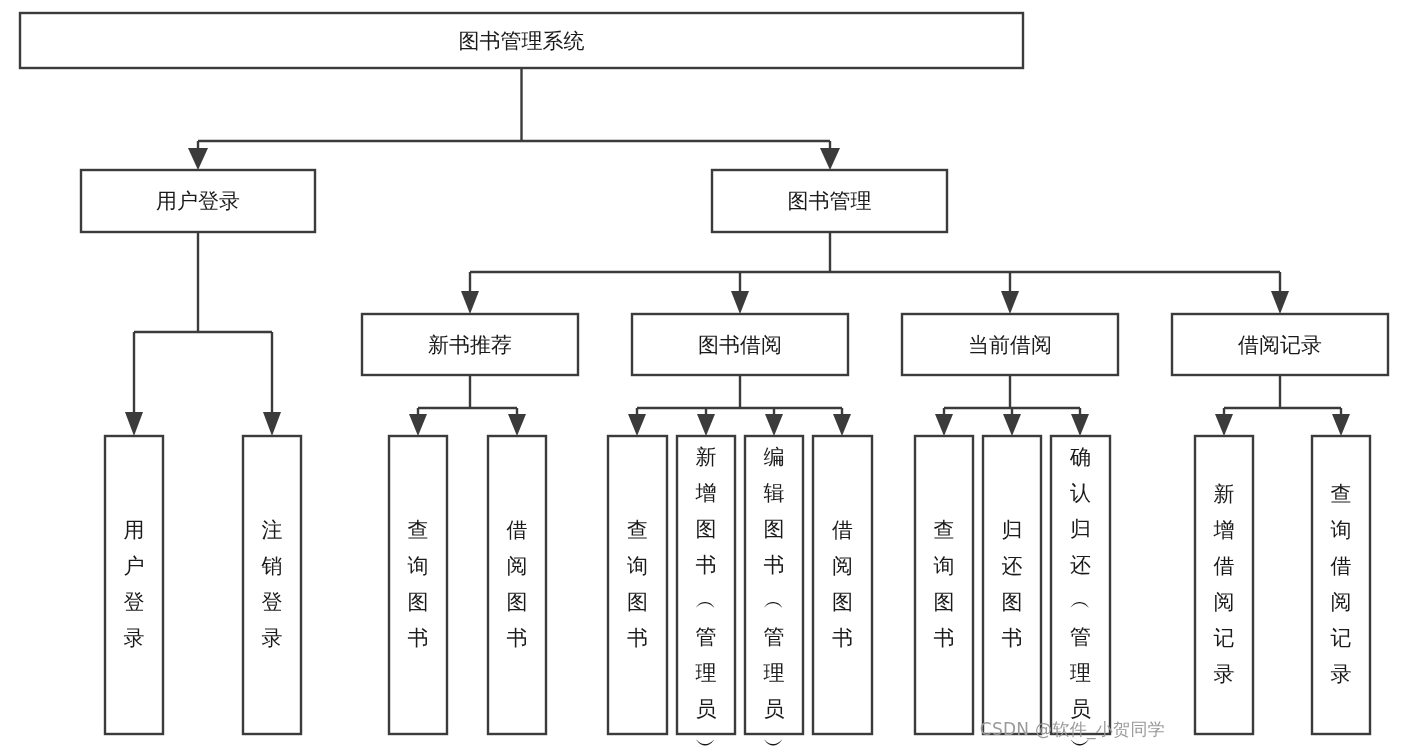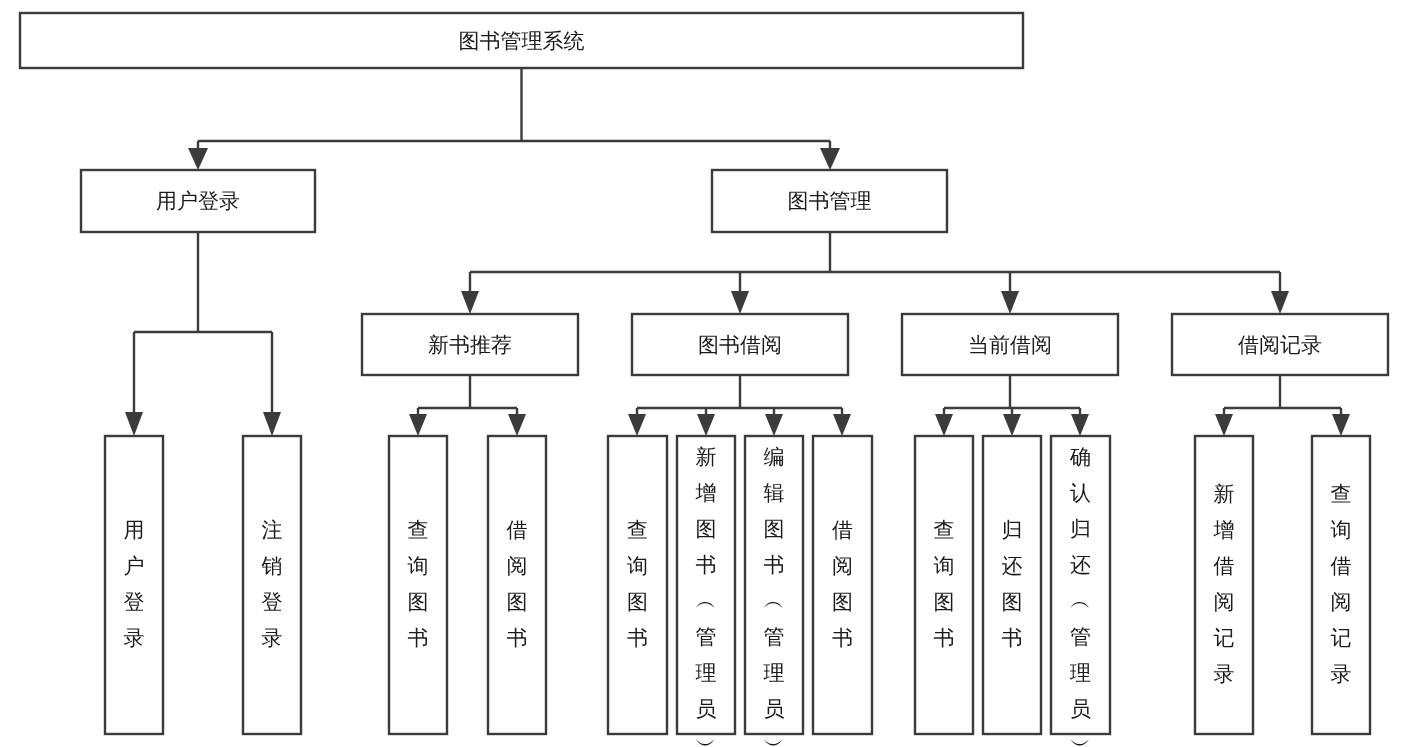--- a/index.html
+++ b/index.html
@@ -220,13 +220,14 @@
           <text class="leaf-label-cell" x="1224" y="495" font-size="21"><tspan x="1224" dy="0">新</tspan><tspan x="1224" dy="36">增</tspan><tspan x="1224" dy="36">借</tspan><tspan x="1224" dy="36">阅</tspan><tspan x="1224" dy="36">记</tspan><tspan x="1224" dy="36">录</tspan></text>
         </g>
         <g>
           <rect class="node-box" x="1312" y="436" width="58" height="298"></rect>
           <text class="leaf-label-cell" x="1341" y="495" font-size="21"><tspan x="1341" dy="0">查</tspan><tspan x="1341" dy="36">询</tspan><tspan x="1341" dy="36">借</tspan><tspan x="1341" dy="36">阅</tspan><tspan x="1341" dy="36">记</tspan><tspan x="1341" dy="36">录</tspan></text>
         </g>
       </g>
 
   </svg>
 
+  <div class="watermark-text">CSDN @软件_小贺同学</div>
 </div>
 
 </body></html>

